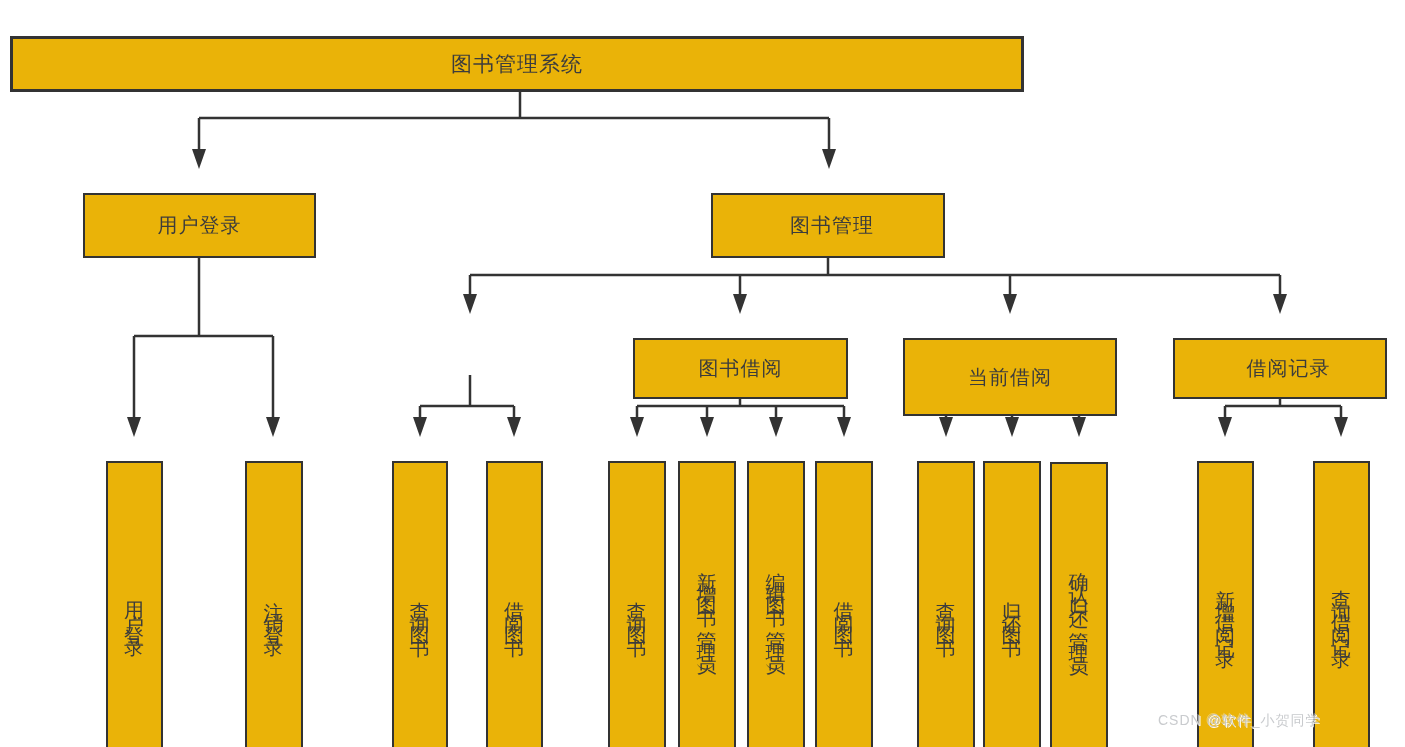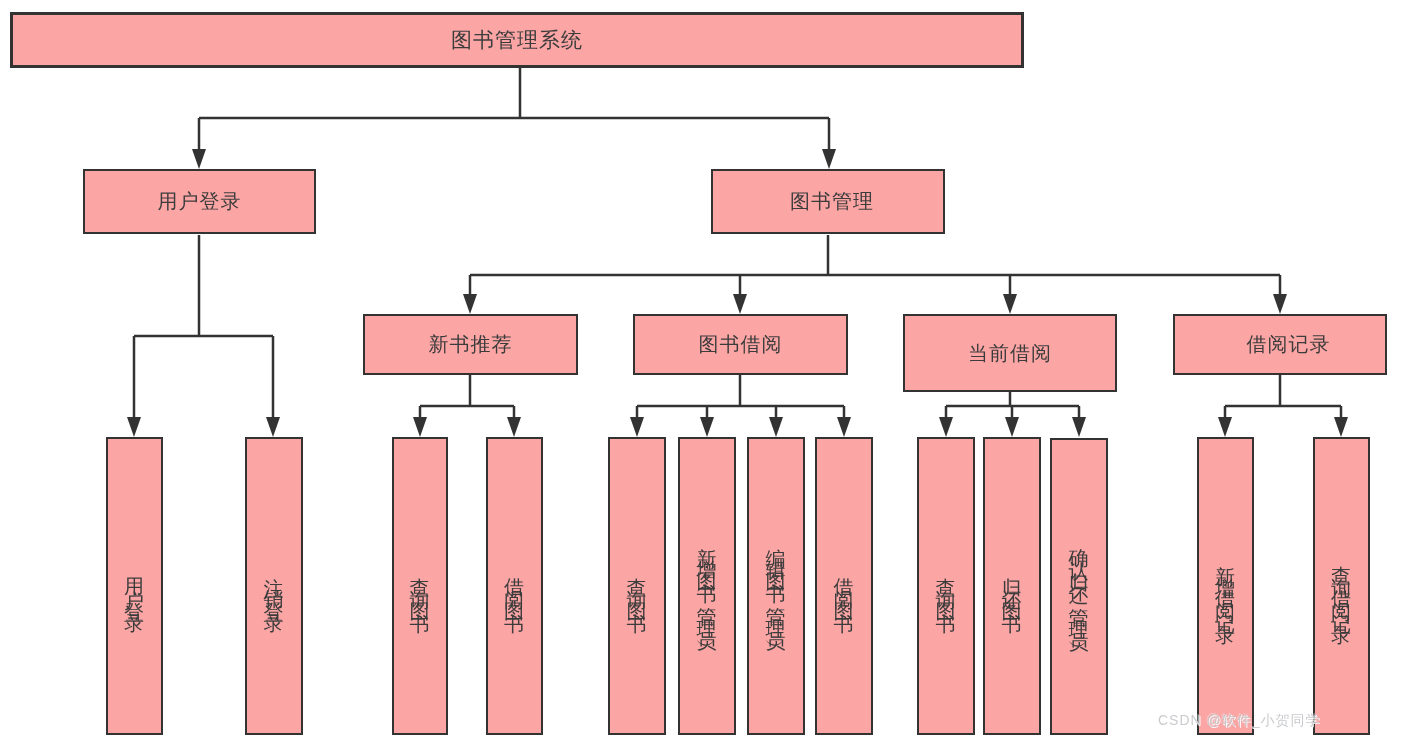--- a/index.html
+++ b/index.html
@@ -15,28 +15,29 @@
   }
   #wires {
     position: absolute; left: 0; top: 0;
     width: 1405px; height: 747px;
     z-index: 0;
   }
   .node {
     position: absolute;
     box-sizing: border-box;
     border: 2px solid #333333;
-    background: #fca5a5;
+    background: #eab308;
     color: #3c3c3c;
     display: flex;
     align-items: center;
     justify-content: center;
     font-size: 20px;
     z-index: 1;
     letter-spacing: 1px;
+    margin-top: 24px;
   }
   .node.root { border-width: 3px; font-size: 21px; }
   .node.v span {
     writing-mode: vertical-lr;
     text-orientation: mixed;
     letter-spacing: 12px;
     font-size: 20px;
     line-height: 1;
   }
   #watermark {
@@ -128,23 +129,20 @@
     <span>图书管理系统</span>
   </div>
 
   <div class="node" style="left:83px; top:169px; width:233px; height:65px;">
     <span>用户登录</span>
   </div>
   <div class="node" style="left:711px; top:169px; width:234px; height:65px;padding-left:8px;">
     <span>图书管理</span>
   </div>
 
-  <div class="node" style="left:363px; top:314px; width:215px; height:61px;">
-    <span>新书推荐</span>
-  </div>
   <div class="node" style="left:633px; top:314px; width:215px; height:61px;">
     <span>图书借阅</span>
   </div>
   <div class="node" style="left:903px; top:314px; width:214px; height:78px;">
     <span>当前借阅</span>
   </div>
   <div class="node" style="left:1173px; top:314px; width:214px; height:61px;padding-left:17px;">
     <span>借阅记录</span>
   </div>
 

